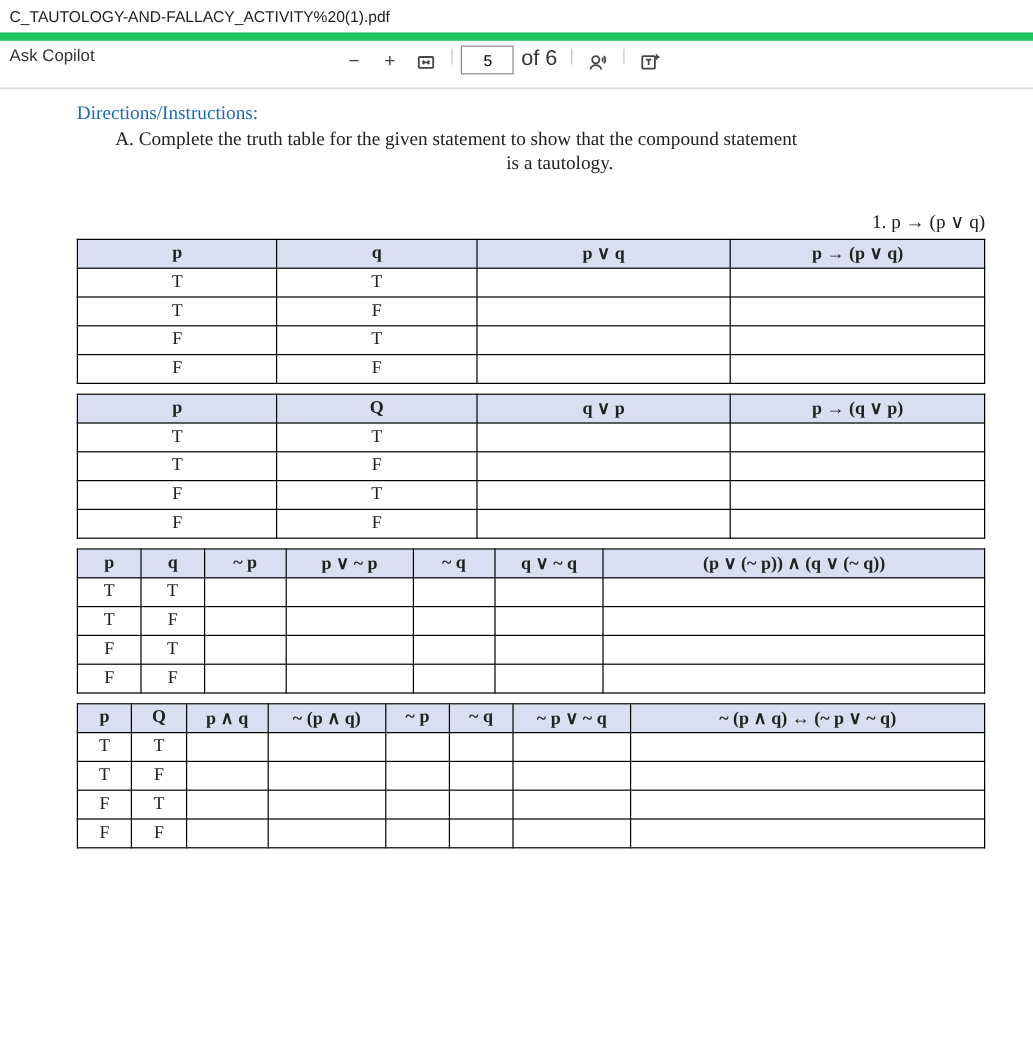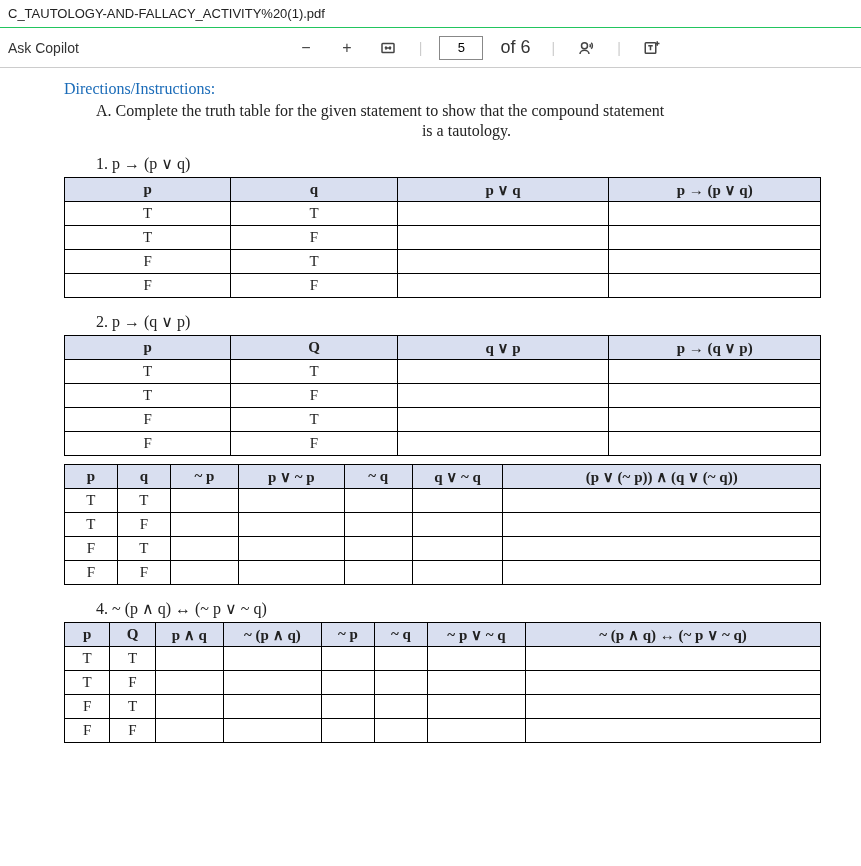--- a/index.html
+++ b/index.html
@@ -1,28 +1,28 @@
 <!DOCTYPE html>
 <html><head>
 <meta charset="utf-8">
 <style>
   * { box-sizing: border-box; margin: 0; padding: 0; }
   body { font-family: "Segoe UI", Arial, sans-serif; font-size: 14px; color: #222; background: #fff; width: 861px; }
-  .titlebar { padding: 6px 8px; font-size: 13px; border-bottom: 1px solid #22c55e; }
-  .toolbar { display: flex; align-items: center; padding: 4px 8px; border-bottom: 1px solid #ccc; height: 40px; gap: 13px; }
+  .titlebar { padding: 6px 8px; font-size: 13px; border-bottom: 7px solid #22c55e; }
+  .toolbar { display: flex; padding: 4px 8px; border-bottom: 1px solid #ccc; height: 40px; gap: 2px; }
   .ask { flex: 0 0 auto; font-size: 14px; color: #333; padding-right: 200px; }
   .tbtn { width: 28px; height: 28px; display: flex; align-items: center; justify-content: center; font-size: 16px; color: #444; background: transparent; border: none; cursor: pointer; }
   .pagebox { width: 44px; height: 24px; border: 1px solid #888; text-align: center; font-size: 13px; }
   .oftext { font-size: 18px; color: #333; padding: 0 4px; }
   .sep { color: #ccc; padding: 0 4px; }
   .content { padding: 12px 40px 40px 64px; font-family: "Times New Roman", Times, serif; font-size: 16px; }
   .dir { color: #1a6bb8; margin-bottom: 4px; }
   .instrA { margin-left: 32px; margin-bottom: 2px; }
   .instrB { margin-left: 48px; margin-bottom: 2px; text-align: center; }
-  .qnum { margin-left: 32px; margin-top: 14px; margin-bottom: 4px; }
+  .qnum { margin-left: 32px; margin-top: 29px; margin-bottom: 4px; text-align: right; }
   table.tt { border-collapse: collapse; width: 100%; table-layout: fixed; margin-bottom: 8px; }
   table.tt th, table.tt td { border: 1px solid #000; text-align: center; height: 24px; font-family: "Times New Roman", Times, serif; font-size: 15px; font-weight: normal; padding: 2px 4px; }
   table.tt th { background: #d9dff0; font-weight: bold; }
   .svgicon { width:18px; height:18px; }
 </style>
 </head>
 <body>
 
 <div class="titlebar">
   <span>C_TAUTOLOGY-AND-FALLACY_ACTIVITY%20(1).pdf</span>
@@ -103,21 +103,20 @@
         </tr>
     <tr>
           <td>F</td>
           <td>F</td>
           <td></td>
           <td></td>
         </tr>
   </tbody>
     </table>
 
-  <div class="qnum">2.   p → (q ∨ p)</div>
   <table class="tt">
     <colgroup>
         <col style="width:22%">
         <col style="width:22%">
         <col style="width:28%">
         <col style="width:28%">
       </colgroup>
     <tbody>
         <tr>
       <th>p</th>
@@ -204,21 +203,20 @@
           <td>F</td>
           <td></td>
           <td></td>
           <td></td>
           <td></td>
           <td></td>
         </tr>
   </tbody>
     </table>
 
-  <div class="qnum">4.   ~ (p ∧ q) ↔ (~ p ∨ ~ q)</div>
   <table class="tt">
     <colgroup>
         <col style="width:6%">
         <col style="width:6%">
         <col style="width:9%">
         <col style="width:13%">
         <col style="width:7%">
         <col style="width:7%">
         <col style="width:13%">
         <col style="width:39%">

